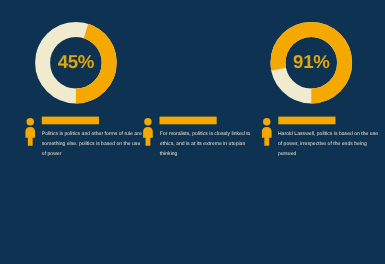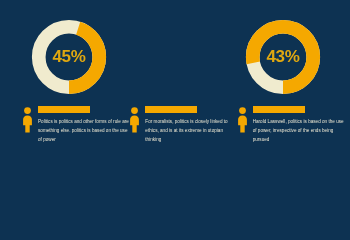--- a/index.html
+++ b/index.html
@@ -88,21 +88,21 @@
         <div class="value">45%</div>
       </div>
     </div>
 
     <div class="donut-cell">
       <div class="donut">
         <svg viewBox="0 0 42 42">
           <circle cx="21" cy="21" r="15.5" fill="none" stroke="#f0ebce" stroke-width="7"></circle>
           <circle cx="21" cy="21" r="15.5" fill="none" stroke="#f5a800" stroke-width="7" stroke-dasharray="75.96 21.43" stroke-dashoffset="0"></circle>
         </svg>
-        <div class="value">43%</div>
+        <div class="value">91%</div>
       </div>
     </div>
 
 
   </div>
 
   <div class="text-row">
 
     <div class="text-cell">
       <span class="person-icon">

